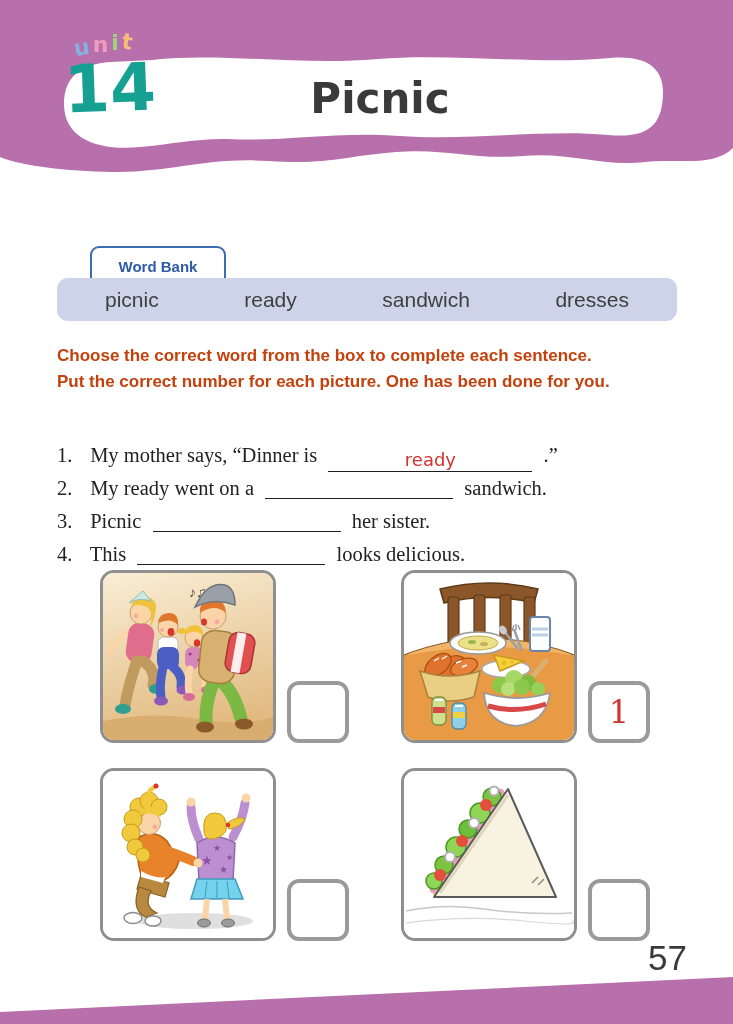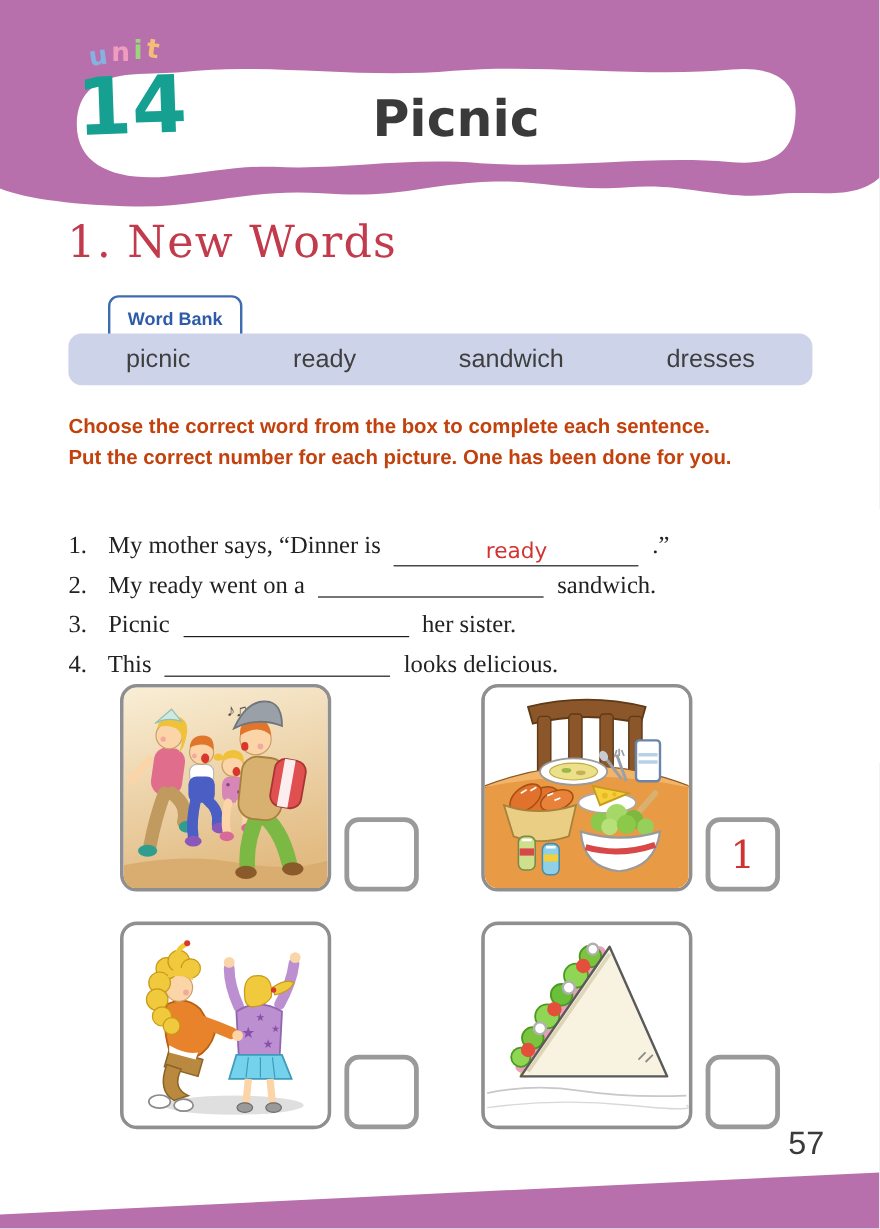--- a/index.html
+++ b/index.html
@@ -19,21 +19,21 @@
   .unit-number{position:absolute;left:64px;top:50px;font-family:"DejaVu Sans",sans-serif;
                font-weight:bold;font-size:66px;color:#16a092;transform:rotate(-2deg);}
   .page-title{position:absolute;left:230px;top:74px;width:300px;text-align:center;
               font-family:"DejaVu Sans",sans-serif;font-weight:bold;font-size:42px;color:#3a3a3a;}
 
   
   .section-heading{position:absolute;left:56px;top:180px;font-family:"DejaVu Serif",serif;
                    font-size:37px;color:#c23b4c;letter-spacing:1px;}
 
   
-  .wb-tab{position:absolute;left:90px;top:246px;width:112px;height:46px;background:#fff;
+  .wb-tab{position:absolute;left:90px;top:246px;width:136px;height:46px;background:#fff;
           border:2px solid #3e6cb0;border-radius:9px;z-index:1;text-align:center;
           padding-top:0;box-sizing:border-box;}
   .wb-tab span{display:inline-block;margin-top:10px;font-size:15px;font-weight:bold;color:#2d5ba8;}
   .word-bar{position:absolute;left:57px;top:278px;width:620px;height:43px;background:#cdd3e9;
             border-radius:11px;z-index:2;display:flex;align-items:center;
             justify-content:space-between;padding:0 48px;box-sizing:border-box;}
   .wb-word{font-size:21px;color:#3f3f3f;}
 
   
   .instructions{position:absolute;left:57px;top:343px;width:630px;font-size:17px;
@@ -57,21 +57,21 @@
   .pic-cell{display:flex;align-items:flex-end;}
   .cell-right{margin-left:52px;}
   .pic-frame{width:170px;height:167px;border:3px solid #8f8f8f;border-radius:14px;
              overflow:hidden;background:#fff;}
   .pic-frame svg{display:block;}
   .ans-box{width:54px;height:54px;border:4px solid #9a9a9a;border-radius:12px;margin-left:11px;
            background:#fff;display:flex;align-items:center;justify-content:center;
            font-family:"DejaVu Serif",serif;font-size:32px;color:#d23331;}
 
   
-  .page-number{position:absolute;right:46px;top:938px;font-size:27px;color:#3a3a3a;}
+  .page-number{position:absolute;right:46px;top:938px;font-size:35px;color:#3a3a3a;}
   .bottom-band{position:absolute;left:0;bottom:0;}
 </style>
 </head>
 <body>
 
 <div class="page">
 
   <div class="header">
     <svg width="733" height="180" viewBox="0 0 733 180">
       <path d="M0,0 H733 V148 C712,168 678,158 645,162 C600,167 572,152 523,156
@@ -86,21 +86,20 @@
     <div class="unit-word">
       <span>u</span>
       <span>n</span>
       <span>i</span>
       <span>t</span>
     </div>
     <div class="unit-number">14</div>
     <div class="page-title">Picnic</div>
   </div>
 
-  <div class="section-heading">1. New Words</div>
 
   <div class="wb-tab">
     <span>Word Bank</span>
   </div>
   <div class="word-bar">
     <span class="wb-word">picnic</span>
     <span class="wb-word">ready</span>
     <span class="wb-word">sandwich</span>
     <span class="wb-word">dresses</span>
   </div>

